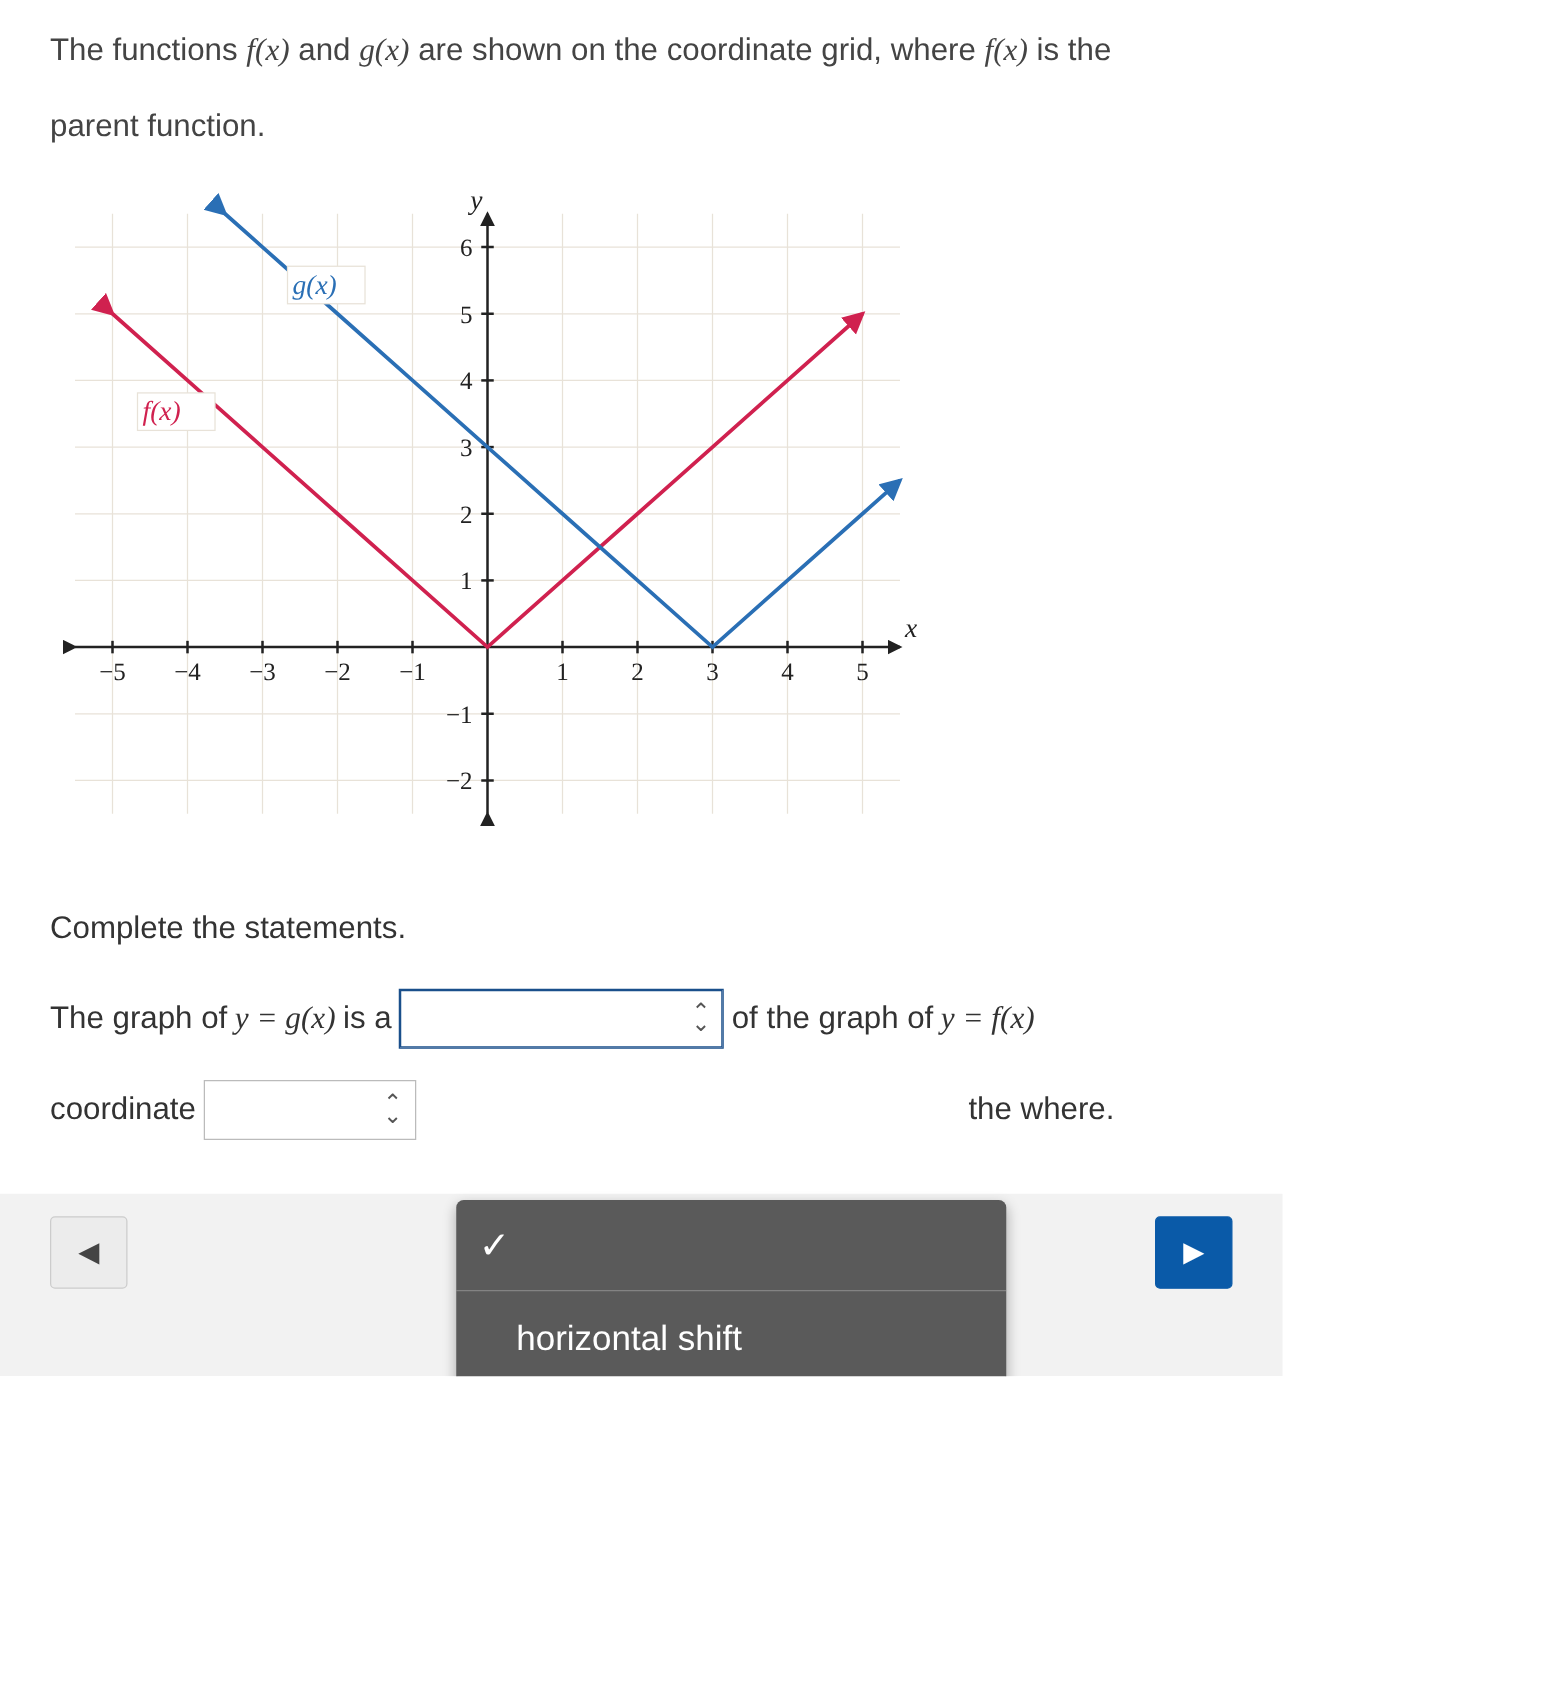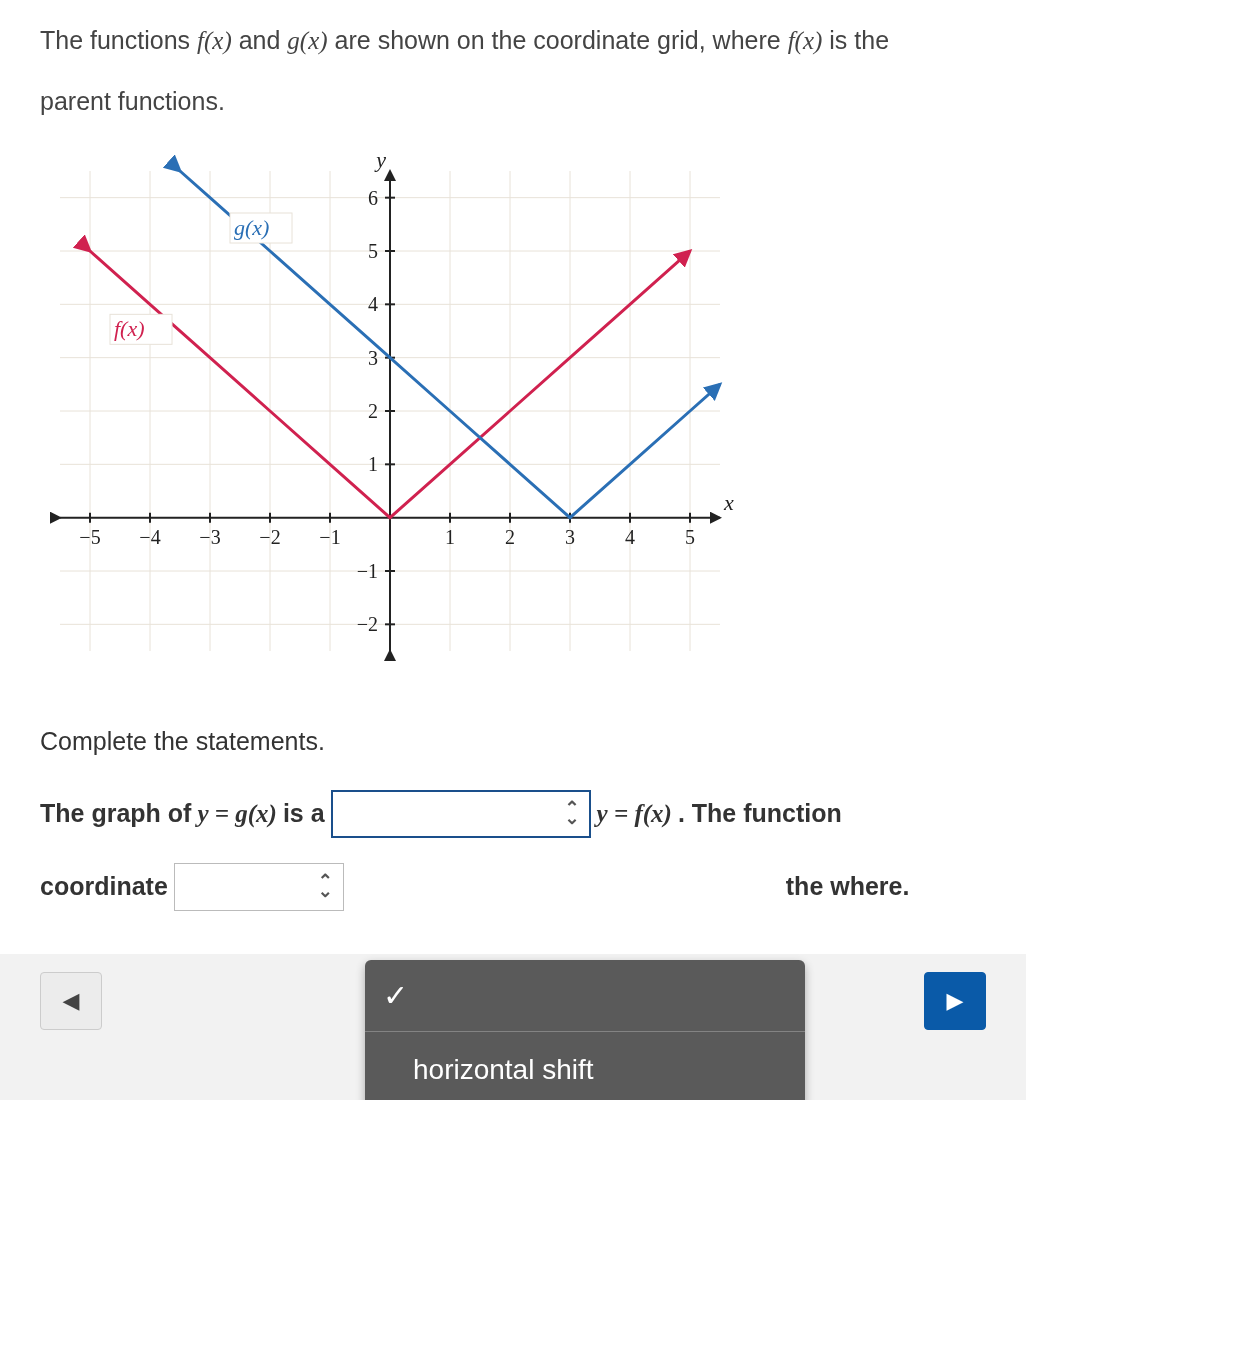--- a/index.html
+++ b/index.html
@@ -29,21 +29,20 @@
     font-size: 25px;
     color: #333;
   }
   .line {
     display: flex;
     align-items: center;
     flex-wrap: wrap;
     gap: 6px;
     margin: 18px 0;
     line-height: 2.2;
-    font-weight: bold;
   }
   .select-box {
     display: inline-flex;
     align-items: center;
     justify-content: flex-end;
     border: 1px solid #8aa8c8;
     background: #fff;
     height: 48px;
     min-width: 260px;
     padding: 0 10px;
@@ -125,21 +124,21 @@
 
   <div class="question-text">
     <span>The functions </span>
     <span class="mathit">f(x)</span>
     <span> and </span>
     <span class="mathit">g(x)</span>
     <span> are shown on the coordinate grid, where </span>
     <span class="mathit">f(x)</span>
     <span> is the</span>
     <br>
-    <span>parent functions.</span>
+    <span>parent function.</span>
   </div>
 
   <div class="graph-wrap">
     <svg id="chart" width="700" height="520" viewBox="0 0 700 520">
           <defs>
             <marker id="arr-black" markerWidth="10" markerHeight="10" refX="5" refY="3" orient="auto">
               <path d="M0,0 L6,3 L0,6 Z" fill="#222"></path>
             </marker>
             <marker id="arr-red" markerWidth="10" markerHeight="10" refX="5" refY="3" orient="auto">
               <path d="M0,0 L6,3 L0,6 Z" fill="#d0214f"></path>
@@ -223,22 +222,22 @@
     <div class="line">
       <span>The graph of </span>
       <span class="mathit">y = g(x)</span>
       <span> is a </span>
       <span class="select-box open">
         <span class="updown">
               <span>⌃</span>
               <span>⌄</span>
             </span>
       </span>
+      <span> of the graph of </span>
       <span class="mathit">y = f(x)</span>
-      <span>. The function</span>
     </div>
 
     <div class="line">
       <span>coordinate </span>
       <span class="select-box small">
         <span class="updown">
               <span>⌃</span>
               <span>⌄</span>
             </span>
       </span>

